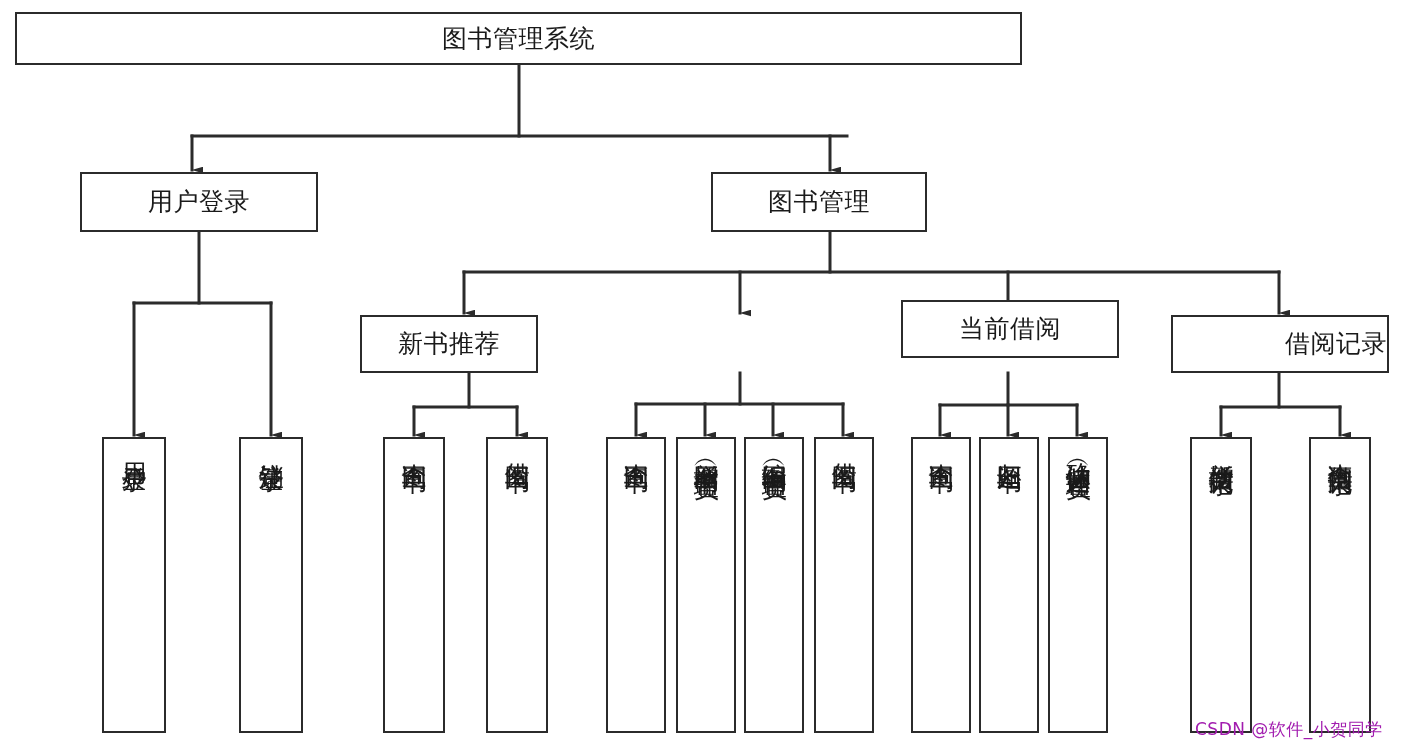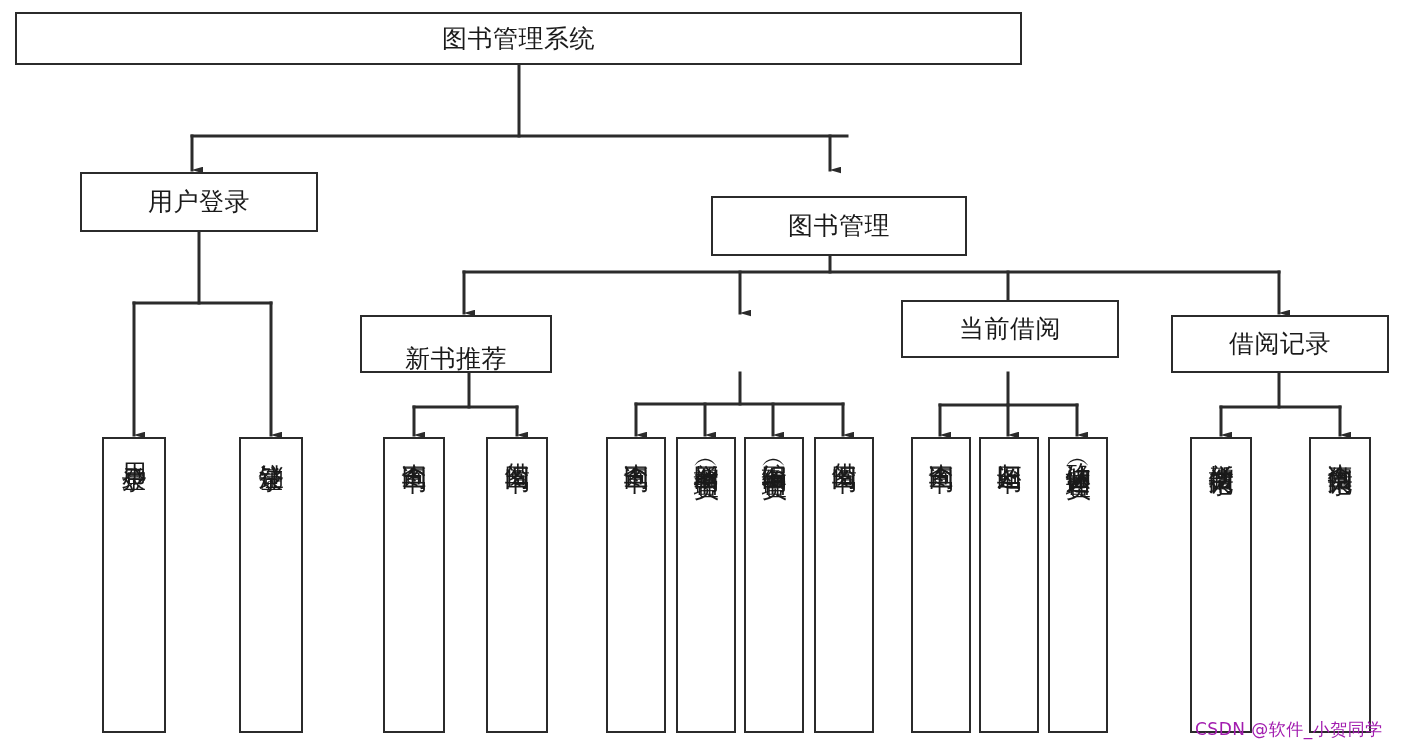--- a/index.html
+++ b/index.html
@@ -129,34 +129,34 @@
   </svg>
 
   <div class="node horiz root" style="left:15px; top:12px; width:1007px; height:53px;">
     <span class="label">图书管理系统</span>
   </div>
 
   <div class="node horiz" style="left:80px; top:172px; width:238px; height:60px;">
     <span class="label">用户登录</span>
   </div>
 
-  <div class="node horiz" style="left:711px; top:172px; width:256px; height:60px;margin-top:24px;">
+  <div class="node horiz" style="left:711px; top:172px; width:216px; height:60px;">
     <span class="label">图书管理</span>
   </div>
 
-  <div class="node horiz" style="left:360px; top:315px; width:192px; height:58px;align-items:flex-end;">
+  <div class="node horiz" style="left:360px; top:315px; width:178px; height:58px;">
     <span class="label">新书推荐</span>
   </div>
 
 
   <div class="node horiz" style="left:901px; top:300px; width:218px; height:58px;">
     <span class="label">当前借阅</span>
   </div>
 
-  <div class="node horiz" style="left:1171px; top:315px; width:218px; height:58px;">
+  <div class="node horiz" style="left:1171px; top:315px; width:218px; height:58px;justify-content:flex-end;">
     <span class="label">借阅记录</span>
   </div>
 
   <div class="node vert" style="left:102px; top:437px; width:64px; height:296px;">
     <span class="label">用户登录</span>
   </div>
 
   <div class="node vert" style="left:239px; top:437px; width:64px; height:296px;">
     <span class="label">注销登录</span>
   </div>

